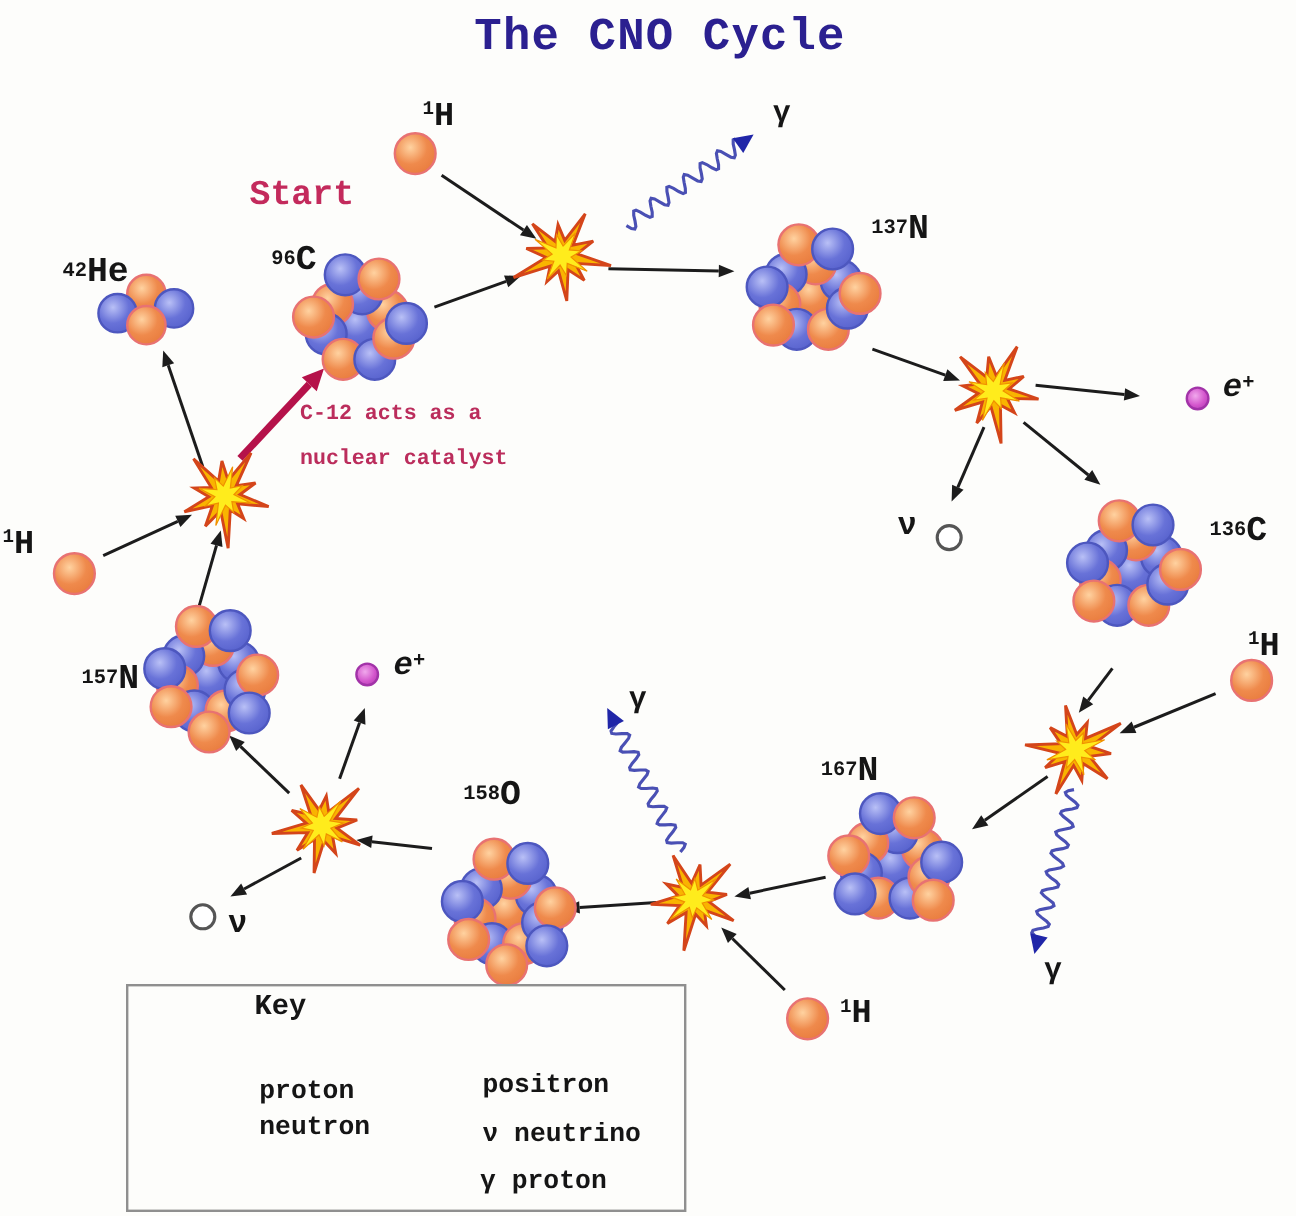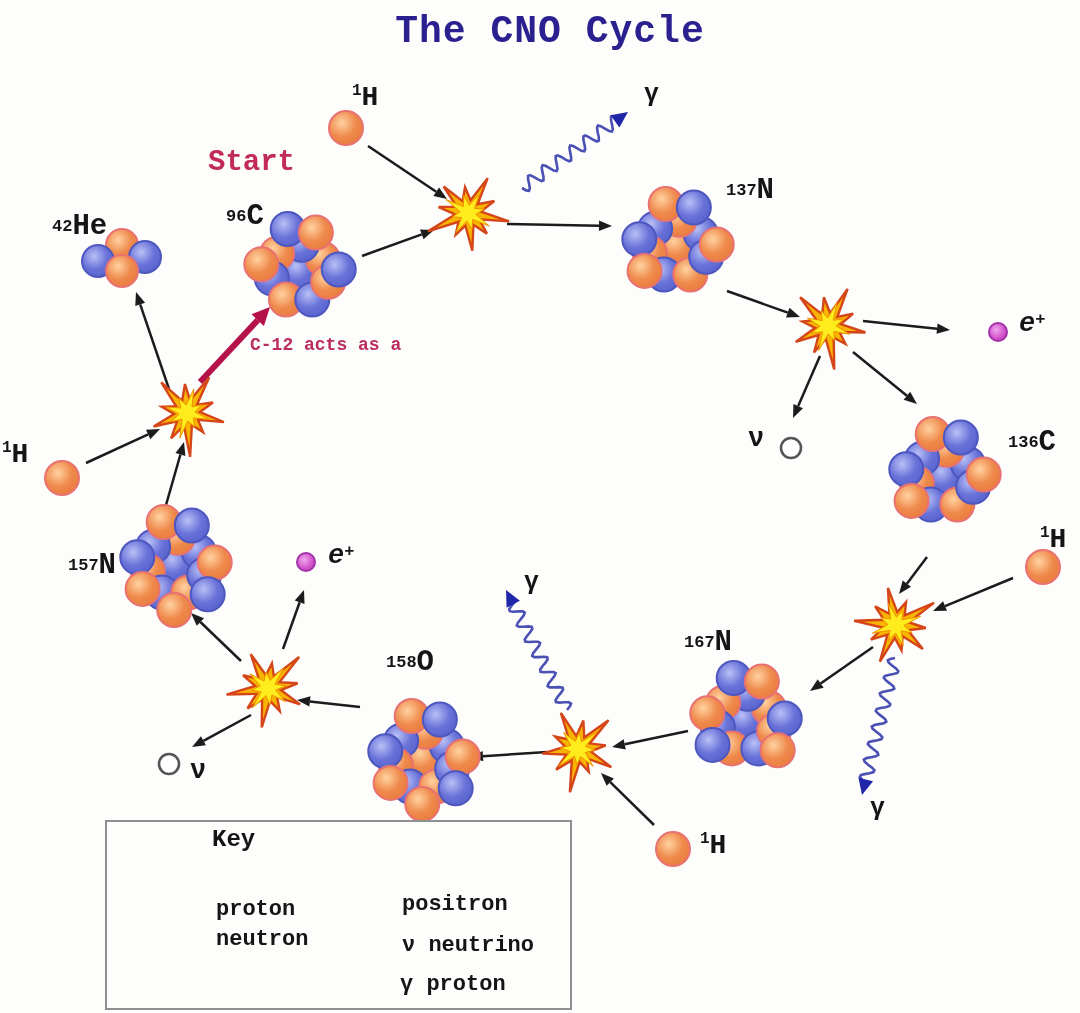--- a/index.html
+++ b/index.html
@@ -208,20 +208,21 @@
       <circle cx="357" cy="908" r="8.5" fill="url(#gpos)" stroke="#a233a8" stroke-width="2"></circle>
       <circle cx="357" cy="948" r="9.5" fill="#ffffff" stroke="#555555" stroke-width="2.6"></circle>
       <path d="M238 988 L240.0 992.5 L242.0 995.4 L244.0 995.8 L246.0 993.4 L248.0 989.2 L250.0 984.5 L252.0 981.1 L254.0 980.0 L256.0 981.7 L258.0 985.6 L260.0 990.4 L262.0 994.3 L264.0 996.0 L266.0 994.9 L268.0 991.5 L270.0 986.8 L272.0 982.6 L274.0 980.2 L276.0 980.6 L278.0 983.5 L280.0 988.0 L282.0 992.5 L284.0 995.4 L286.0 995.8 L288.0 993.4 L290.0 989.2 L292.0 984.5 L294.0 981.1 L296.0 980.0 L298.0 981.7 L300.0 985.6 L302.0 990.4 L304.0 994.3 L306.0 996.0 L308.0 994.9 L310.0 991.5 L312.0 986.8 L314.0 982.6 L316.0 980.2 L318.0 980.6 L320.0 983.5 L322.0 988.0 L324.0 992.5 L326.0 995.4 L328.0 995.8 L330.0 993.4 L332.0 989.2 L334.0 984.5 L336.0 981.1 L338.0 980.0 L340.0 981.7 L342.0 985.6 L344.0 990.4 L346.0 994.3 L348.0 996.0 L350.0 994.9 L352.0 991.5 L354.0 986.8 L356.0 982.6 L358.0 980.2 L360.0 980.6 L362.0 983.5 L364.0 988.0 L366.0 992.5" fill="none" stroke="#4a50b4" stroke-width="2.6"></path>
       <polygon points="380,988 364,995.5 364,980.5" fill="#2026a8"></polygon>
     </svg>
 
   <div class="lbl title" style="left:10px;top:10px">The CNO Cycle</div>
 
   <div class="lbl start" style="left:208px;top:146px">Start</div>
   <div class="lbl cat" style="left:250px;top:330px">C-12 acts as a</div>
+  <div class="lbl cat" style="left:250px;top:368px">nuclear catalyst</div>
 
   <div class="lbl nuclide" style="left:52px;top:212px">
     <span class="mz">
         <span>4</span>
         <span>2</span>
       </span>
     <span class="sym">He</span>
   </div>
   <div class="lbl nuclide" style="left:226px;top:202px">
     <span class="mz">

